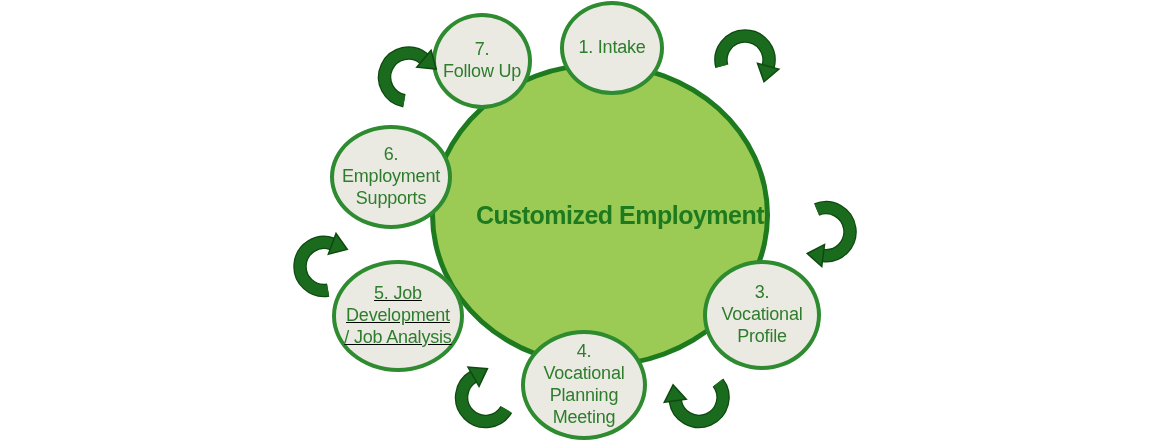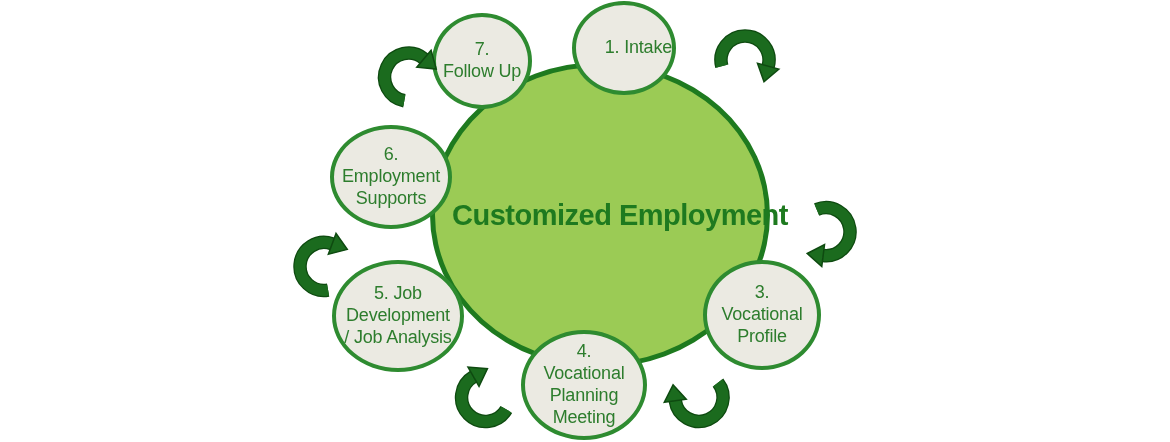--- a/index.html
+++ b/index.html
@@ -24,21 +24,21 @@
     box-sizing: border-box;
     border-radius: 50%;
     background: var(--center-fill, #9BCB55);
     border: 5px solid var(--center-border, #1E7A1F);
     display: flex;
     align-items: center;
     justify-content: center;
   }
   .center-title {
     color: var(--center-text, #1E7A1F);
-    font-size: 29px;
+    font-size: 25px;
     font-weight: bold;
     letter-spacing: -0.5px;
     white-space: nowrap;
     text-align: right;
     margin-left: 40px;
   }
   .node {
     position: absolute;
     box-sizing: border-box;
     border-radius: 50%;
@@ -49,25 +49,25 @@
     justify-content: center;
   }
   .node-label {
     color: var(--node-text, #2D7D2D);
     font-size: 18px;
     line-height: 1.22;
     letter-spacing: -0.2px;
     text-align: center;
     white-space: pre-line;
   }
-  .node-1 { left: 572px; top: 1px;   width: 104px; height: 94px; justify-content: flex-end; }
+  .node-1 { left: 560px; top: 1px;   width: 104px; height: 94px; }
   .node-2 { left: 704px; top: 93px;  width: 124px; height: 98px; }
   .node-3 { left: 703px; top: 260px; width: 118px; height: 110px; }
   .node-4 { left: 521px; top: 330px; width: 126px; height: 110px; }
-  .node-5 { left: 332px; top: 260px; width: 132px; height: 112px; }
+  .node-5 { left: 332px; top: 260px; width: 132px; height: 112px; text-decoration: underline; }
   .node-6 { left: 330px; top: 125px; width: 122px; height: 104px; }
   .node-7 { left: 432px; top: 13px;  width: 100px; height: 96px; }
   .arrow {
     position: absolute;
     width: 80px;
     height: 80px;
   }
   .arrow-1-2 { left: 705px; top: 15px;  transform: rotate(0deg); }
   .arrow-2-3 { left: 791px; top: 191px; transform: rotate(82deg); }
   .arrow-3-4 { left: 661px; top: 362px; transform: rotate(157deg); }

